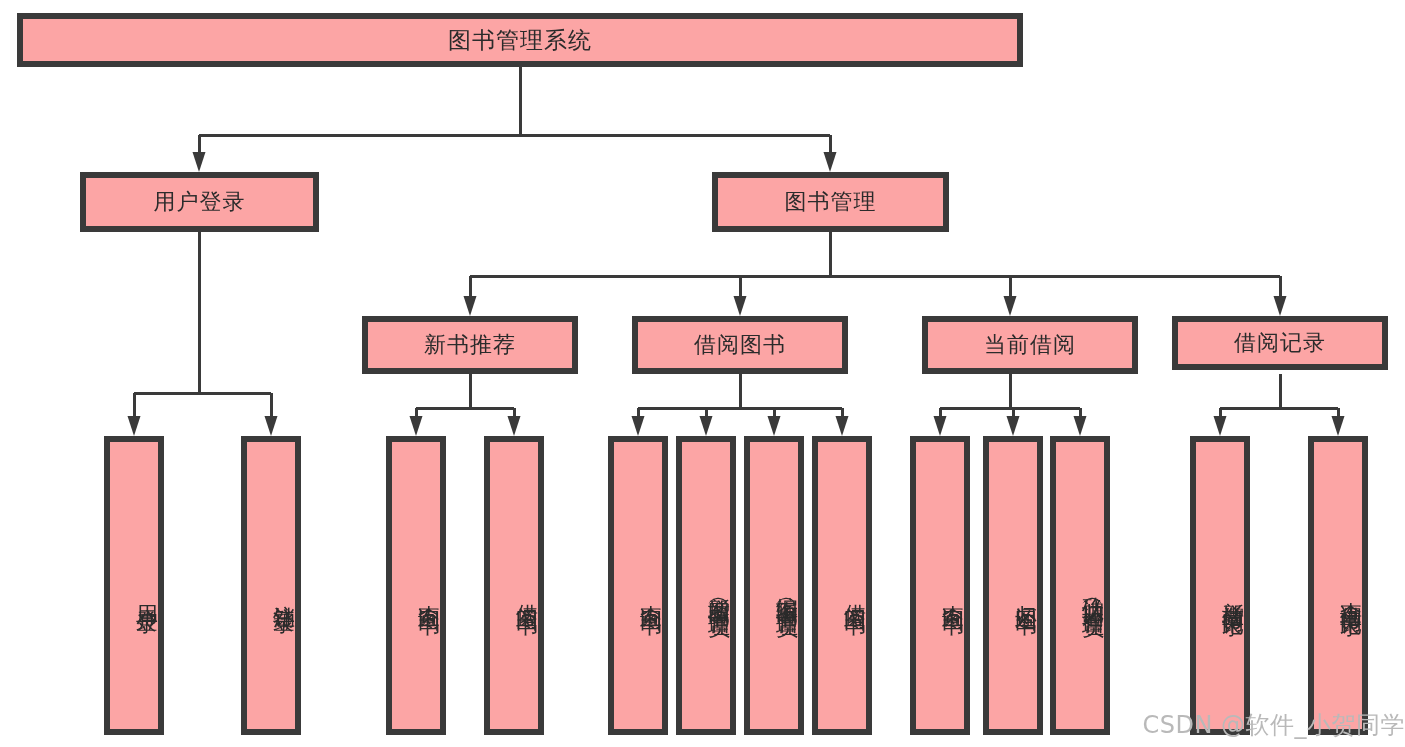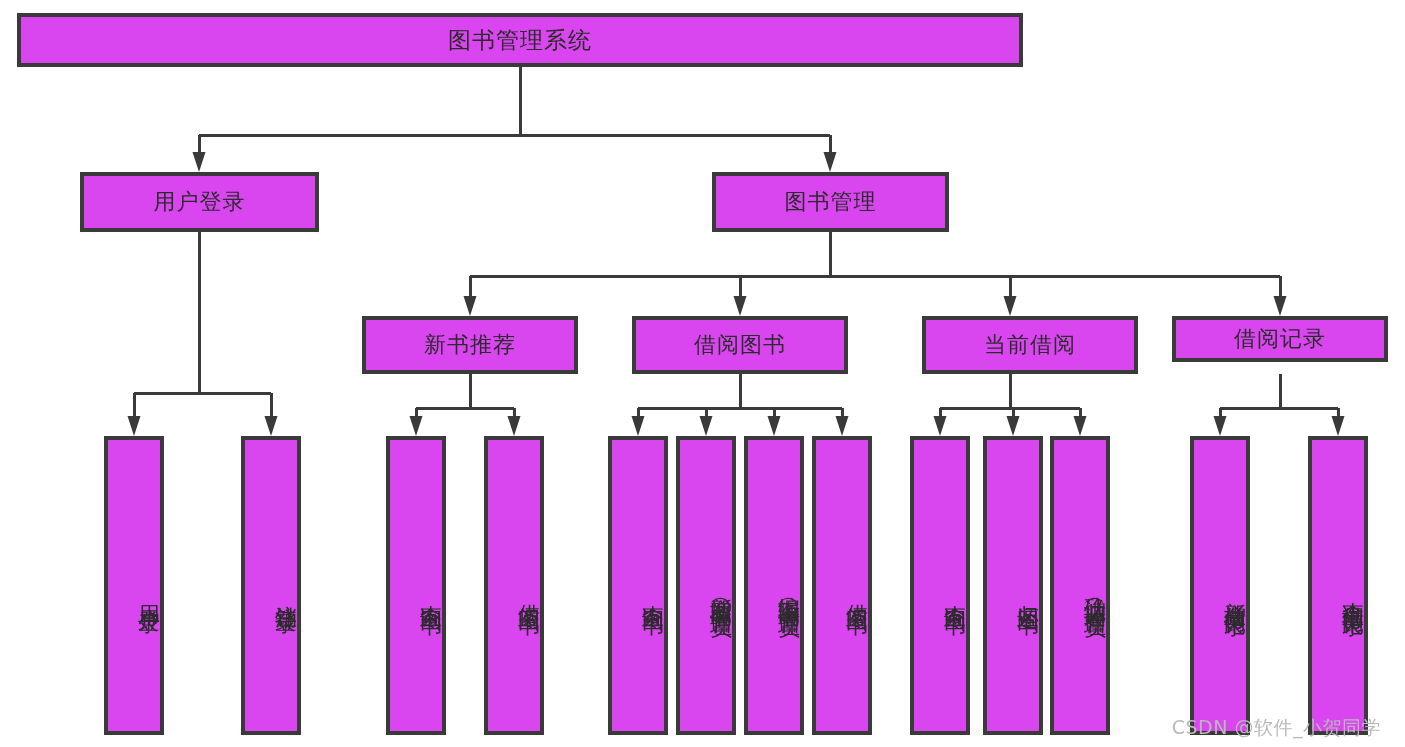--- a/index.html
+++ b/index.html
@@ -22,22 +22,22 @@
     position: absolute;
     left: 0;
     top: 0;
     width: 1405px;
     height: 747px;
     pointer-events: none;
   }
   .node {
     position: absolute;
     box-sizing: border-box;
-    border: 4px solid #8b5cf6;
-    background: #d946ef;
+    border: 6px solid #8b5cf6;
+    background: #fca5a5;
     display: flex;
     align-items: center;
     justify-content: center;
     color: #2b2b2b;
   }
   .node.horiz {
     font-size: 22px;
     letter-spacing: 1px;
   }
   .node.vert {
@@ -53,23 +53,23 @@
   .node.vert > span {
     writing-mode: vertical-rl;
     text-orientation: upright;
     display: block;
   }
   .node.root {
     font-size: 23px;
   }
   #watermark {
     position: absolute;
-    right: 24px;
+    right: 0;
     bottom: 6px;
-    font-size: 19px;
+    font-size: 24px;
     color: #b9b9b9;
     white-space: nowrap;
     letter-spacing: 0.5px;
   }
 </style>
 </head>
 <body>
 
 <div id="canvas">
 
@@ -140,21 +140,21 @@
       </div>
       <div class="node horiz" style="left: 362px; top: 316px; width: 216px; height: 58px; border-color: rgb(58, 58, 58);">
         <span>新书推荐</span>
       </div>
       <div class="node horiz" style="left: 632px; top: 316px; width: 216px; height: 58px; border-color: rgb(58, 58, 58);">
         <span>借阅图书</span>
       </div>
       <div class="node horiz" style="left: 902px; top: 316px; width: 216px; height: 58px; border-color: rgb(58, 58, 58); margin-left: 20px;">
         <span>当前借阅</span>
       </div>
-      <div class="node horiz" style="left: 1172px; top: 316px; width: 216px; height: 46px; border-color: rgb(58, 58, 58);">
+      <div class="node horiz" style="left: 1172px; top: 316px; width: 216px; height: 54px; border-color: rgb(58, 58, 58);">
         <span>借阅记录</span>
       </div>
       <div class="node vert" style="left: 104px; top: 436px; width: 60px; height: 299px; border-color: rgb(58, 58, 58);">
         <span>用户登录</span>
       </div>
       <div class="node vert" style="left: 241px; top: 436px; width: 60px; height: 299px; border-color: rgb(58, 58, 58);">
         <span>注销登录</span>
       </div>
       <div class="node vert" style="left: 386px; top: 436px; width: 60px; height: 299px; border-color: rgb(58, 58, 58);">
         <span>查询图书</span>

